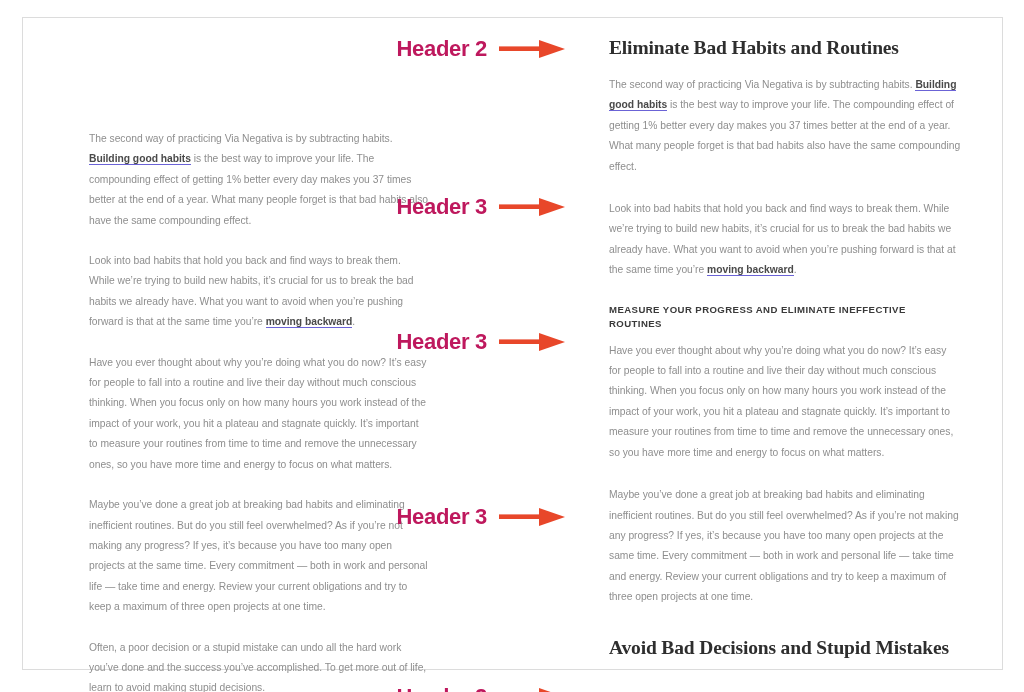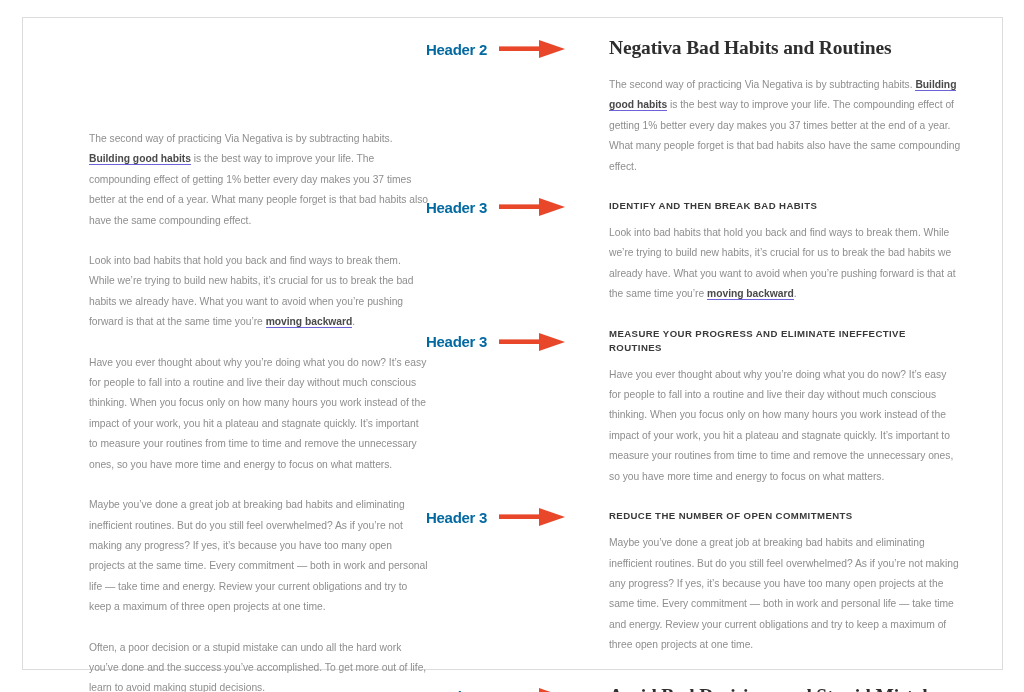--- a/index.html
+++ b/index.html
@@ -92,23 +92,23 @@
 
   
   .annot {
     position: absolute;
     display: flex;
     align-items: center;
     gap: 0px;
   }
   .annot-label {
     font-family: "Liberation Sans", sans-serif;
-    font-size: 15px;
+    font-size: 22px;
     font-weight: bold;
-    color: #0369a1;
+    color: #be185d;
     letter-spacing: -0.3px;
     white-space: nowrap;
     line-height: 1;
   }
   .annot-arrow {
     display: block;
     margin-left: 12px;
   }
 </style>
 </head>
@@ -119,33 +119,31 @@
   <div id="left-column">
       <p class="para"><span>The second way of practicing Via Negativa is by subtracting habits. </span><span class="doc-link">Building good habits</span><span> is the best way to improve your life. The compounding effect of getting 1% better every day makes you 37 times better at the end of a year. What many people forget is that bad habits also have the same compounding effect.</span></p>
       <p class="para"><span>Look into bad habits that hold you back and find ways to break them. While we’re trying to build new habits, it’s crucial for us to break the bad habits we already have. What you want to avoid when you’re pushing forward is that at the same time you’re </span><span class="doc-link">moving backward</span><span>.</span></p>
       <p class="para"><span>Have you ever thought about why you’re doing what you do now? It’s easy for people to fall into a routine and live their day without much conscious thinking. When you focus only on how many hours you work instead of the impact of your work, you hit a plateau and stagnate quickly. It’s important to measure your routines from time to time and remove the unnecessary ones, so you have more time and energy to focus on what matters.</span></p>
       <p class="para"><span>Maybe you’ve done a great job at breaking bad habits and eliminating inefficient routines. But do you still feel overwhelmed? As if you’re not making any progress? If yes, it’s because you have too many open projects at the same time. Every commitment — both in work and personal life — take time and energy. Review your current obligations and try to keep a maximum of three open projects at one time.</span></p>
       <p class="para"><span>Often, a poor decision or a stupid mistake can undo all the hard work you’ve done and the success you’ve accomplished. To get more out of life, learn to avoid making stupid decisions.</span></p>
     </div>
 
   <div id="right-column">
       <div class="block" style="margin-top: 0px; margin-bottom: 20px;">
-        <h2 class="h2-head">Negativa Bad Habits and Routines</h2>
+        <h2 class="h2-head">Eliminate Bad Habits and Routines</h2>
         <p class="body-para"><span>The second way of practicing Via Negativa is by subtracting habits. </span><span class="doc-link">Building good habits</span><span> is the best way to improve your life. The compounding effect of getting 1% better every day makes you 37 times better at the end of a year. What many people forget is that bad habits also have the same compounding effect.</span></p>
       </div>
       <div class="block" style="margin-top: 22px; margin-bottom: 20px;">
-        <h3 class="h3-head">IDENTIFY AND THEN BREAK BAD HABITS</h3>
         <p class="body-para"><span>Look into bad habits that hold you back and find ways to break them. While we’re trying to build new habits, it’s crucial for us to break the bad habits we already have. What you want to avoid when you’re pushing forward is that at the same time you’re </span><span class="doc-link">moving backward</span><span>.</span></p>
       </div>
       <div class="block" style="margin-top: 22px; margin-bottom: 4px;">
         <h3 class="h3-head">MEASURE YOUR PROGRESS AND ELIMINATE INEFFECTIVE ROUTINES</h3>
         <p class="body-para"><span>Have you ever thought about why you’re doing what you do now? It’s easy for people to fall into a routine and live their day without much conscious thinking. When you focus only on how many hours you work instead of the impact of your work, you hit a plateau and stagnate quickly. It’s important to measure your routines from time to time and remove the unnecessary ones, so you have more time and energy to focus on what matters.</span></p>
       </div>
       <div class="block" style="margin-top: 22px; margin-bottom: 20px;">
-        <h3 class="h3-head">REDUCE THE NUMBER OF OPEN COMMITMENTS</h3>
         <p class="body-para"><span>Maybe you’ve done a great job at breaking bad habits and eliminating inefficient routines. But do you still feel overwhelmed? As if you’re not making any progress? If yes, it’s because you have too many open projects at the same time. Every commitment — both in work and personal life — take time and energy. Review your current obligations and try to keep a maximum of three open projects at one time.</span></p>
       </div>
       <div class="block" style="margin-top: 28px; margin-bottom: 0px;">
         <h2 class="h2-head">Avoid Bad Decisions and Stupid Mistakes</h2>
       </div>
     </div>
 
   <div id="annotation-layer">
       <div class="annot" style="top: 20px; left: 0px; width: 552px; justify-content: flex-end; padding-right: 10px; box-sizing: border-box;">
         <span class="annot-label">Header 2</span>

